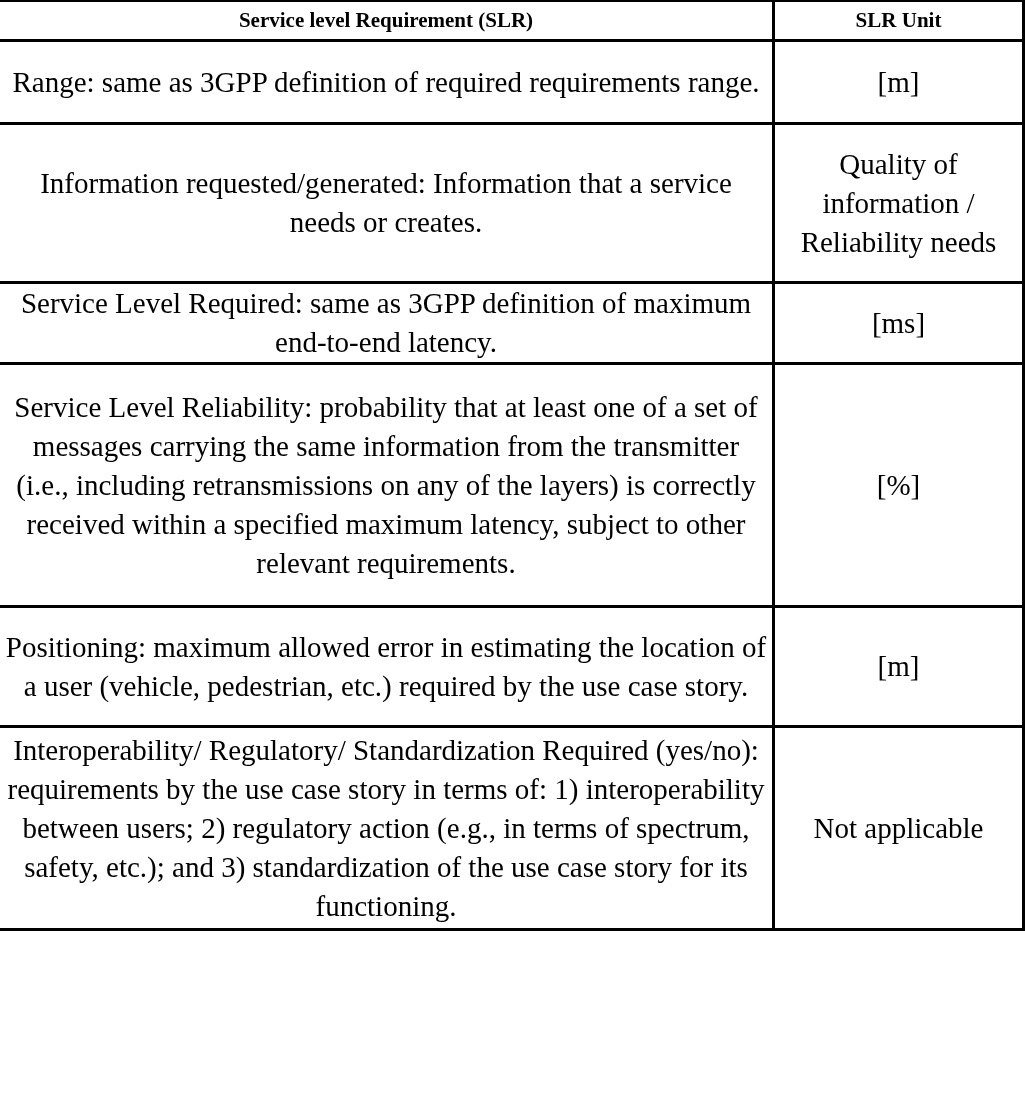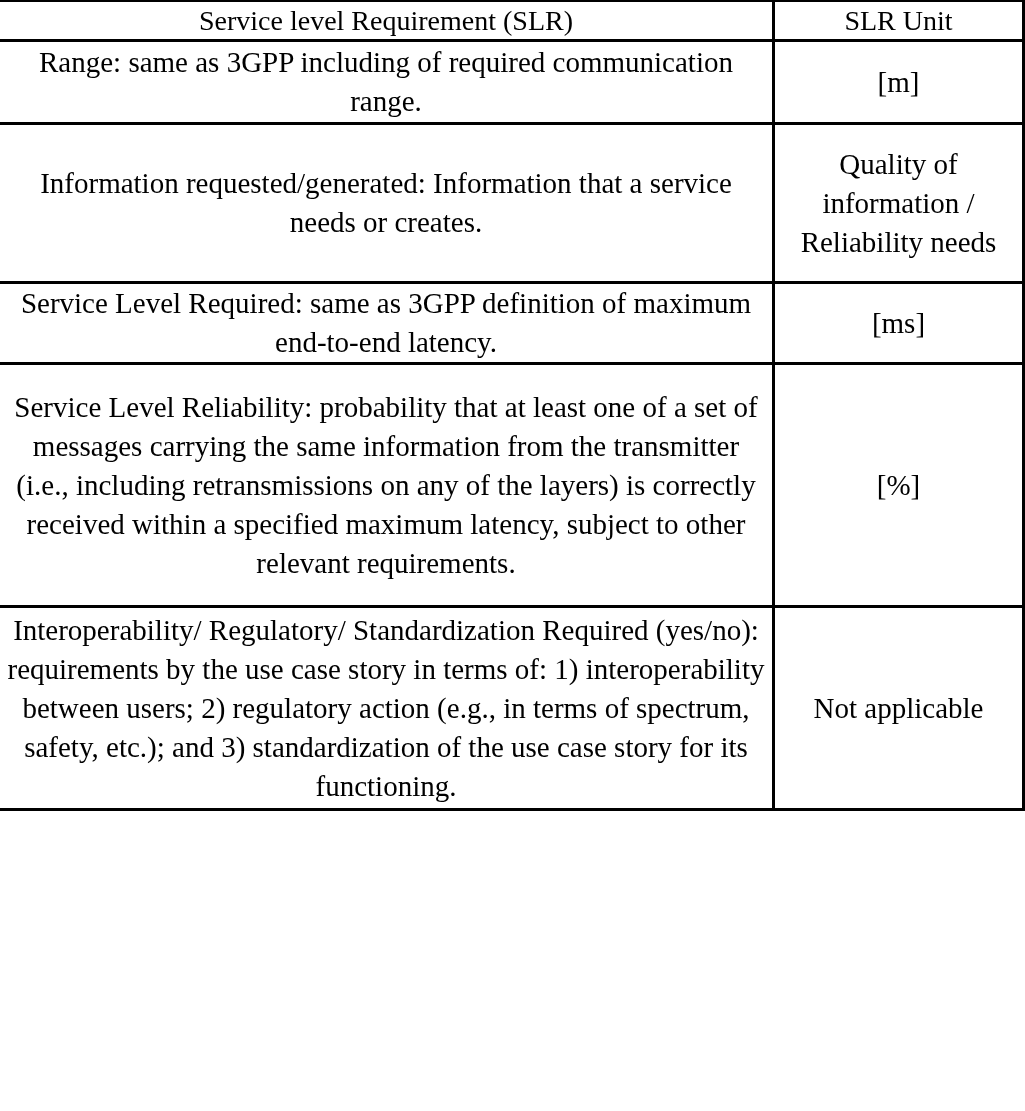--- a/index.html
+++ b/index.html
@@ -30,22 +30,22 @@
       padding: 0 4px;
       font-size: 29px;
       line-height: 39px;
       font-weight: normal;
     }
     table.slr-table tr:first-child th,
     table.slr-table tr:first-child td {
       border-top-width: 2px;
     }
     table.slr-table th {
-      font-weight: normal;
-      font-size: 28px;
+      font-weight: bold;
+      font-size: 21px;
       line-height: 37px;
       height: 37px;
     }
     col.col-req { width: 775px; }
     col.col-unit { width: 250px; }
     .row-range td { height: 80px; }
     .row-info td { height: 156px; }
     .row-latency td { height: 78px; }
     .row-reliability td { height: 240px; }
     .row-velocity td { height: 77px; }
@@ -61,33 +61,37 @@
   <colgroup>
     <col class="col-req">
     <col class="col-unit">
   </colgroup>
   <tbody>
       <tr>
     <th>Service level Requirement (SLR)</th>
     <th>SLR Unit</th>
   </tr>
   <tr class="row-range">
-    <td>Range: same as 3GPP including of required communication range.</td>
+    <td>Range: same as 3GPP definition of required requirements range.</td>
     <td>[m]</td>
   </tr>
   <tr class="row-info">
     <td>Information requested/generated: Information that a service needs or creates.</td>
     <td>Quality of information / Reliability needs</td>
   </tr>
   <tr class="row-latency">
     <td>Service Level Required:  same as 3GPP definition of maximum end-to-end latency.</td>
     <td>[ms]</td>
   </tr>
   <tr class="row-reliability">
     <td>Service Level Reliability: probability that at least one of a set of messages carrying the same information from the transmitter (i.e., including retransmissions on any of the layers) is correctly received within a specified maximum latency, subject to other relevant requirements.</td>
     <td>[%]</td>
   </tr>
+  <tr class="row-positioning">
+    <td>Positioning: maximum allowed error in estimating the location of a user (vehicle, pedestrian, etc.) required by the use case story.</td>
+    <td>[m]</td>
+  </tr>
   <tr class="row-interop">
     <td>Interoperability/ Regulatory/ Standardization Required (yes/no): requirements by the use case story in terms of: 1) interoperability between users; 2) regulatory action (e.g., in terms of spectrum, safety, etc.); and 3) standardization of the use case story for its functioning.</td>
     <td>Not applicable</td>
   </tr>
 </tbody>
   </table>
 
 </body></html>

